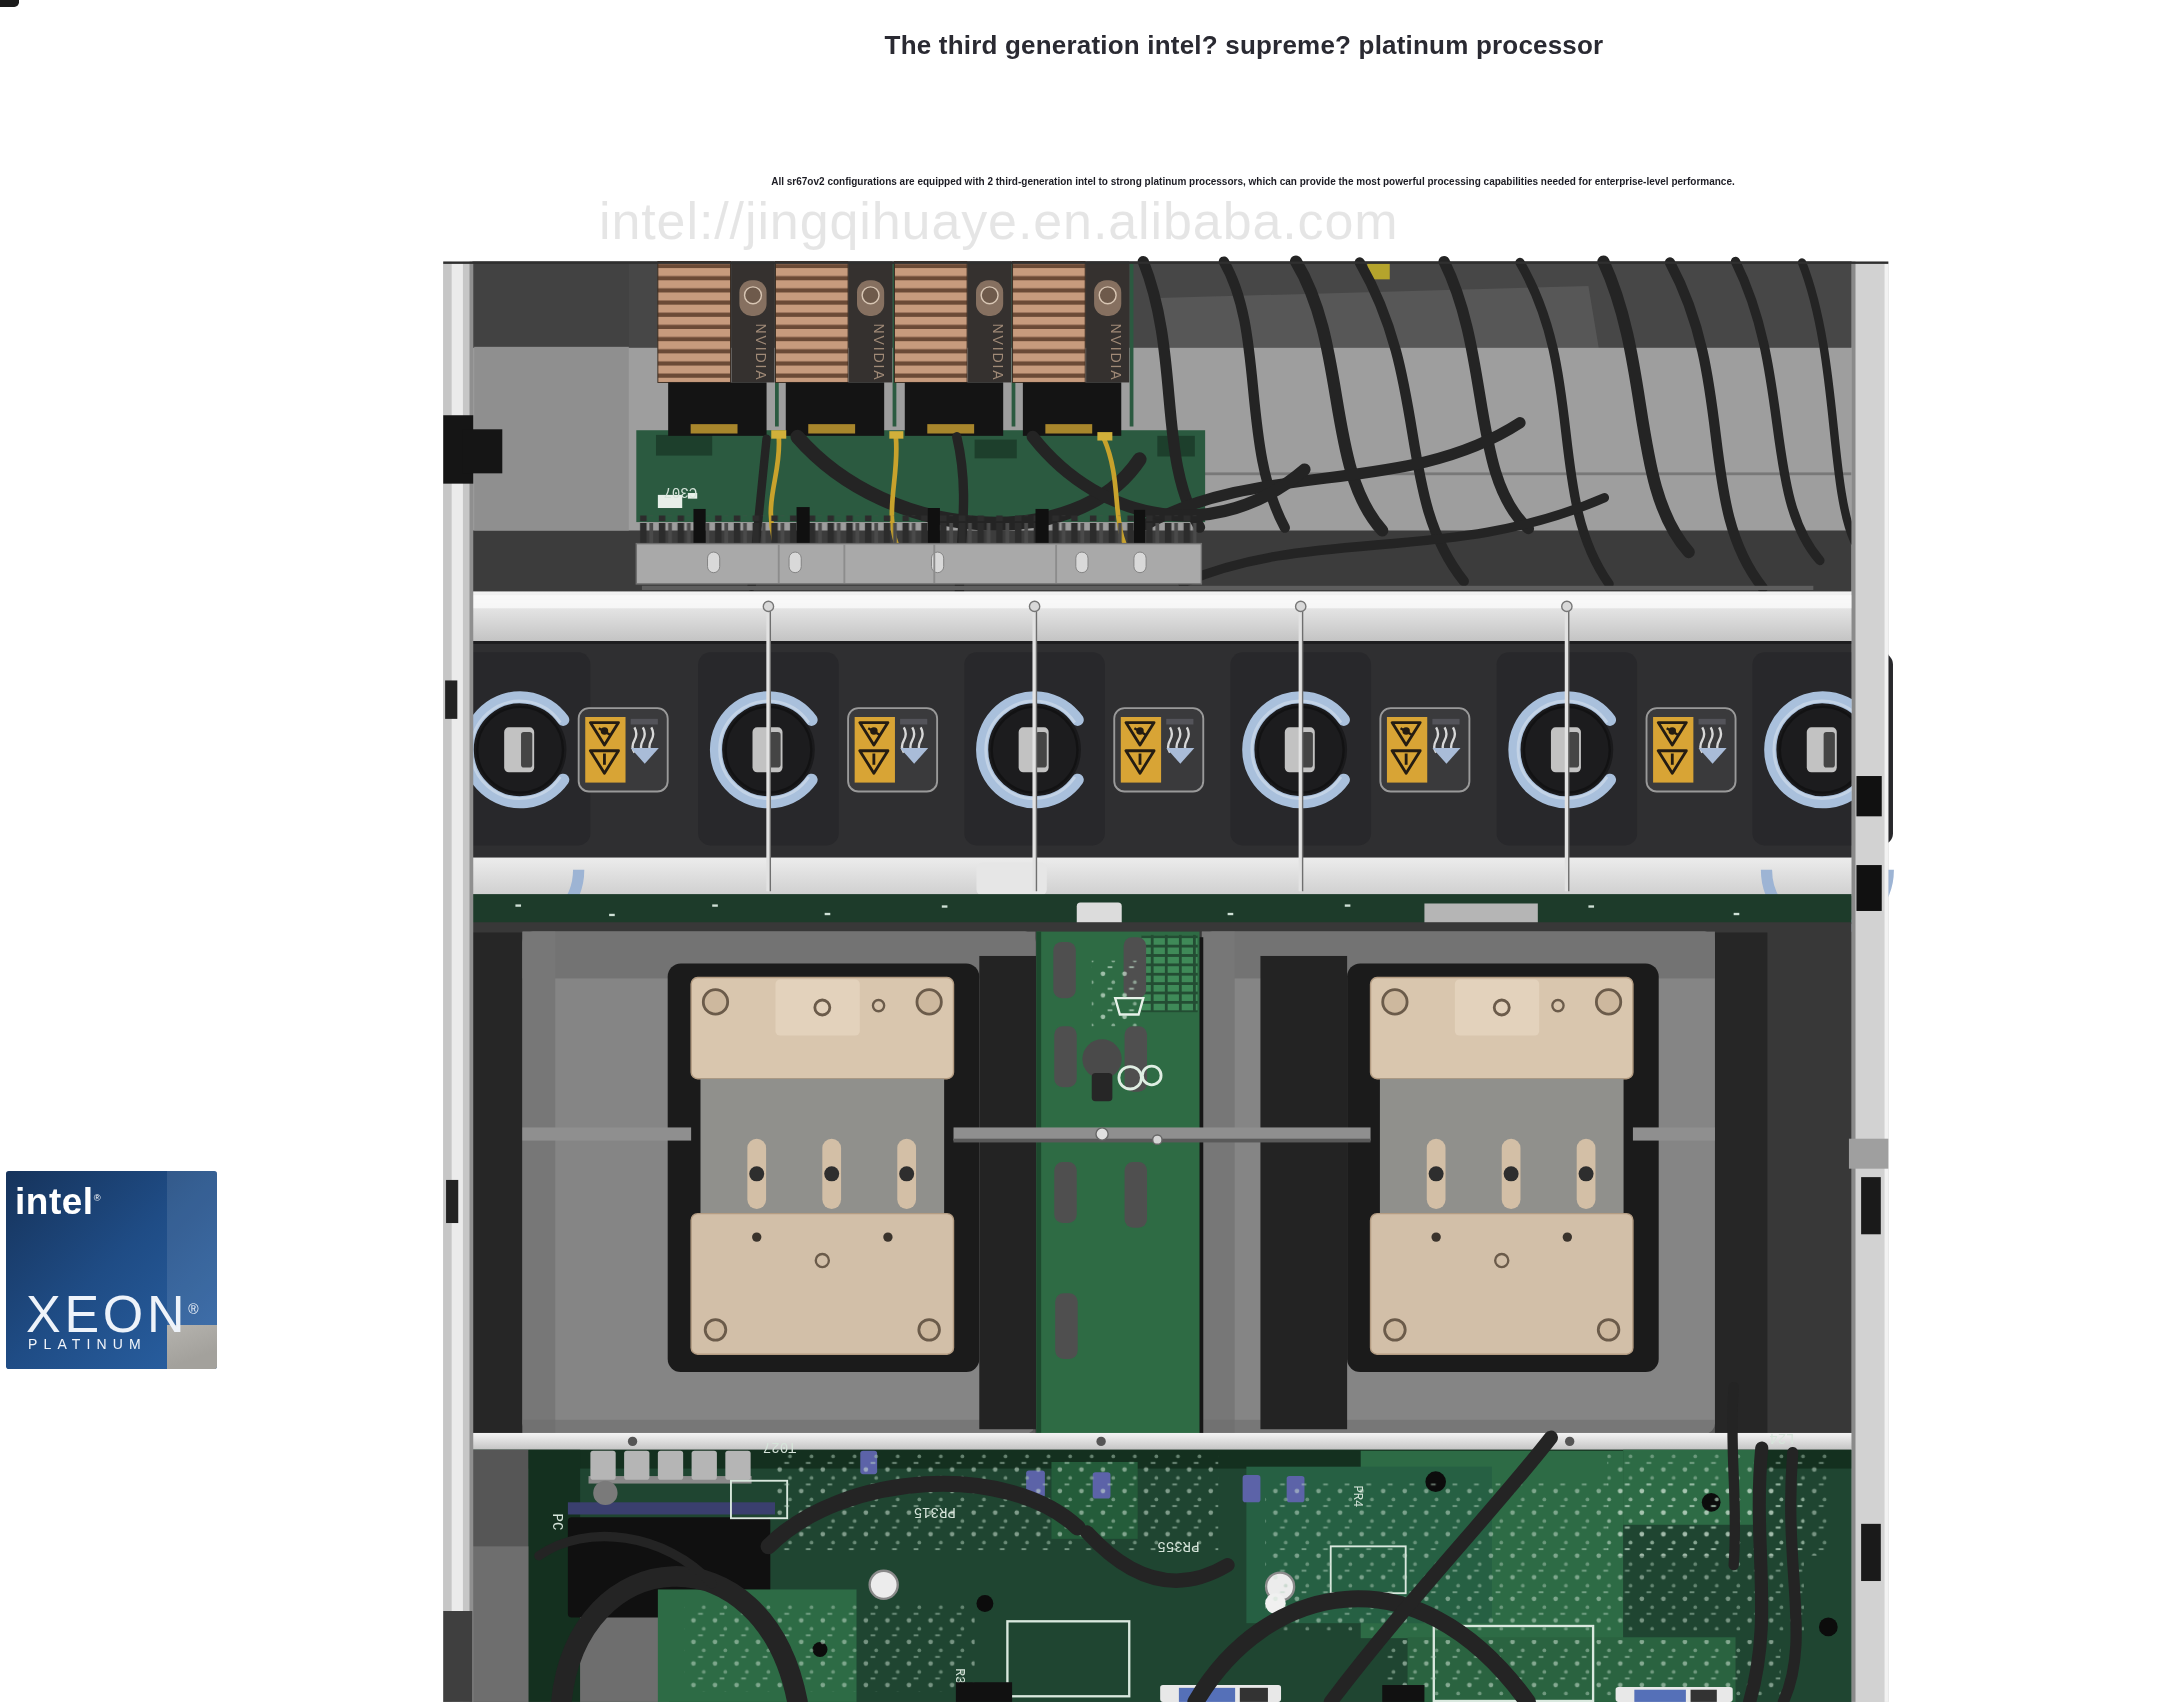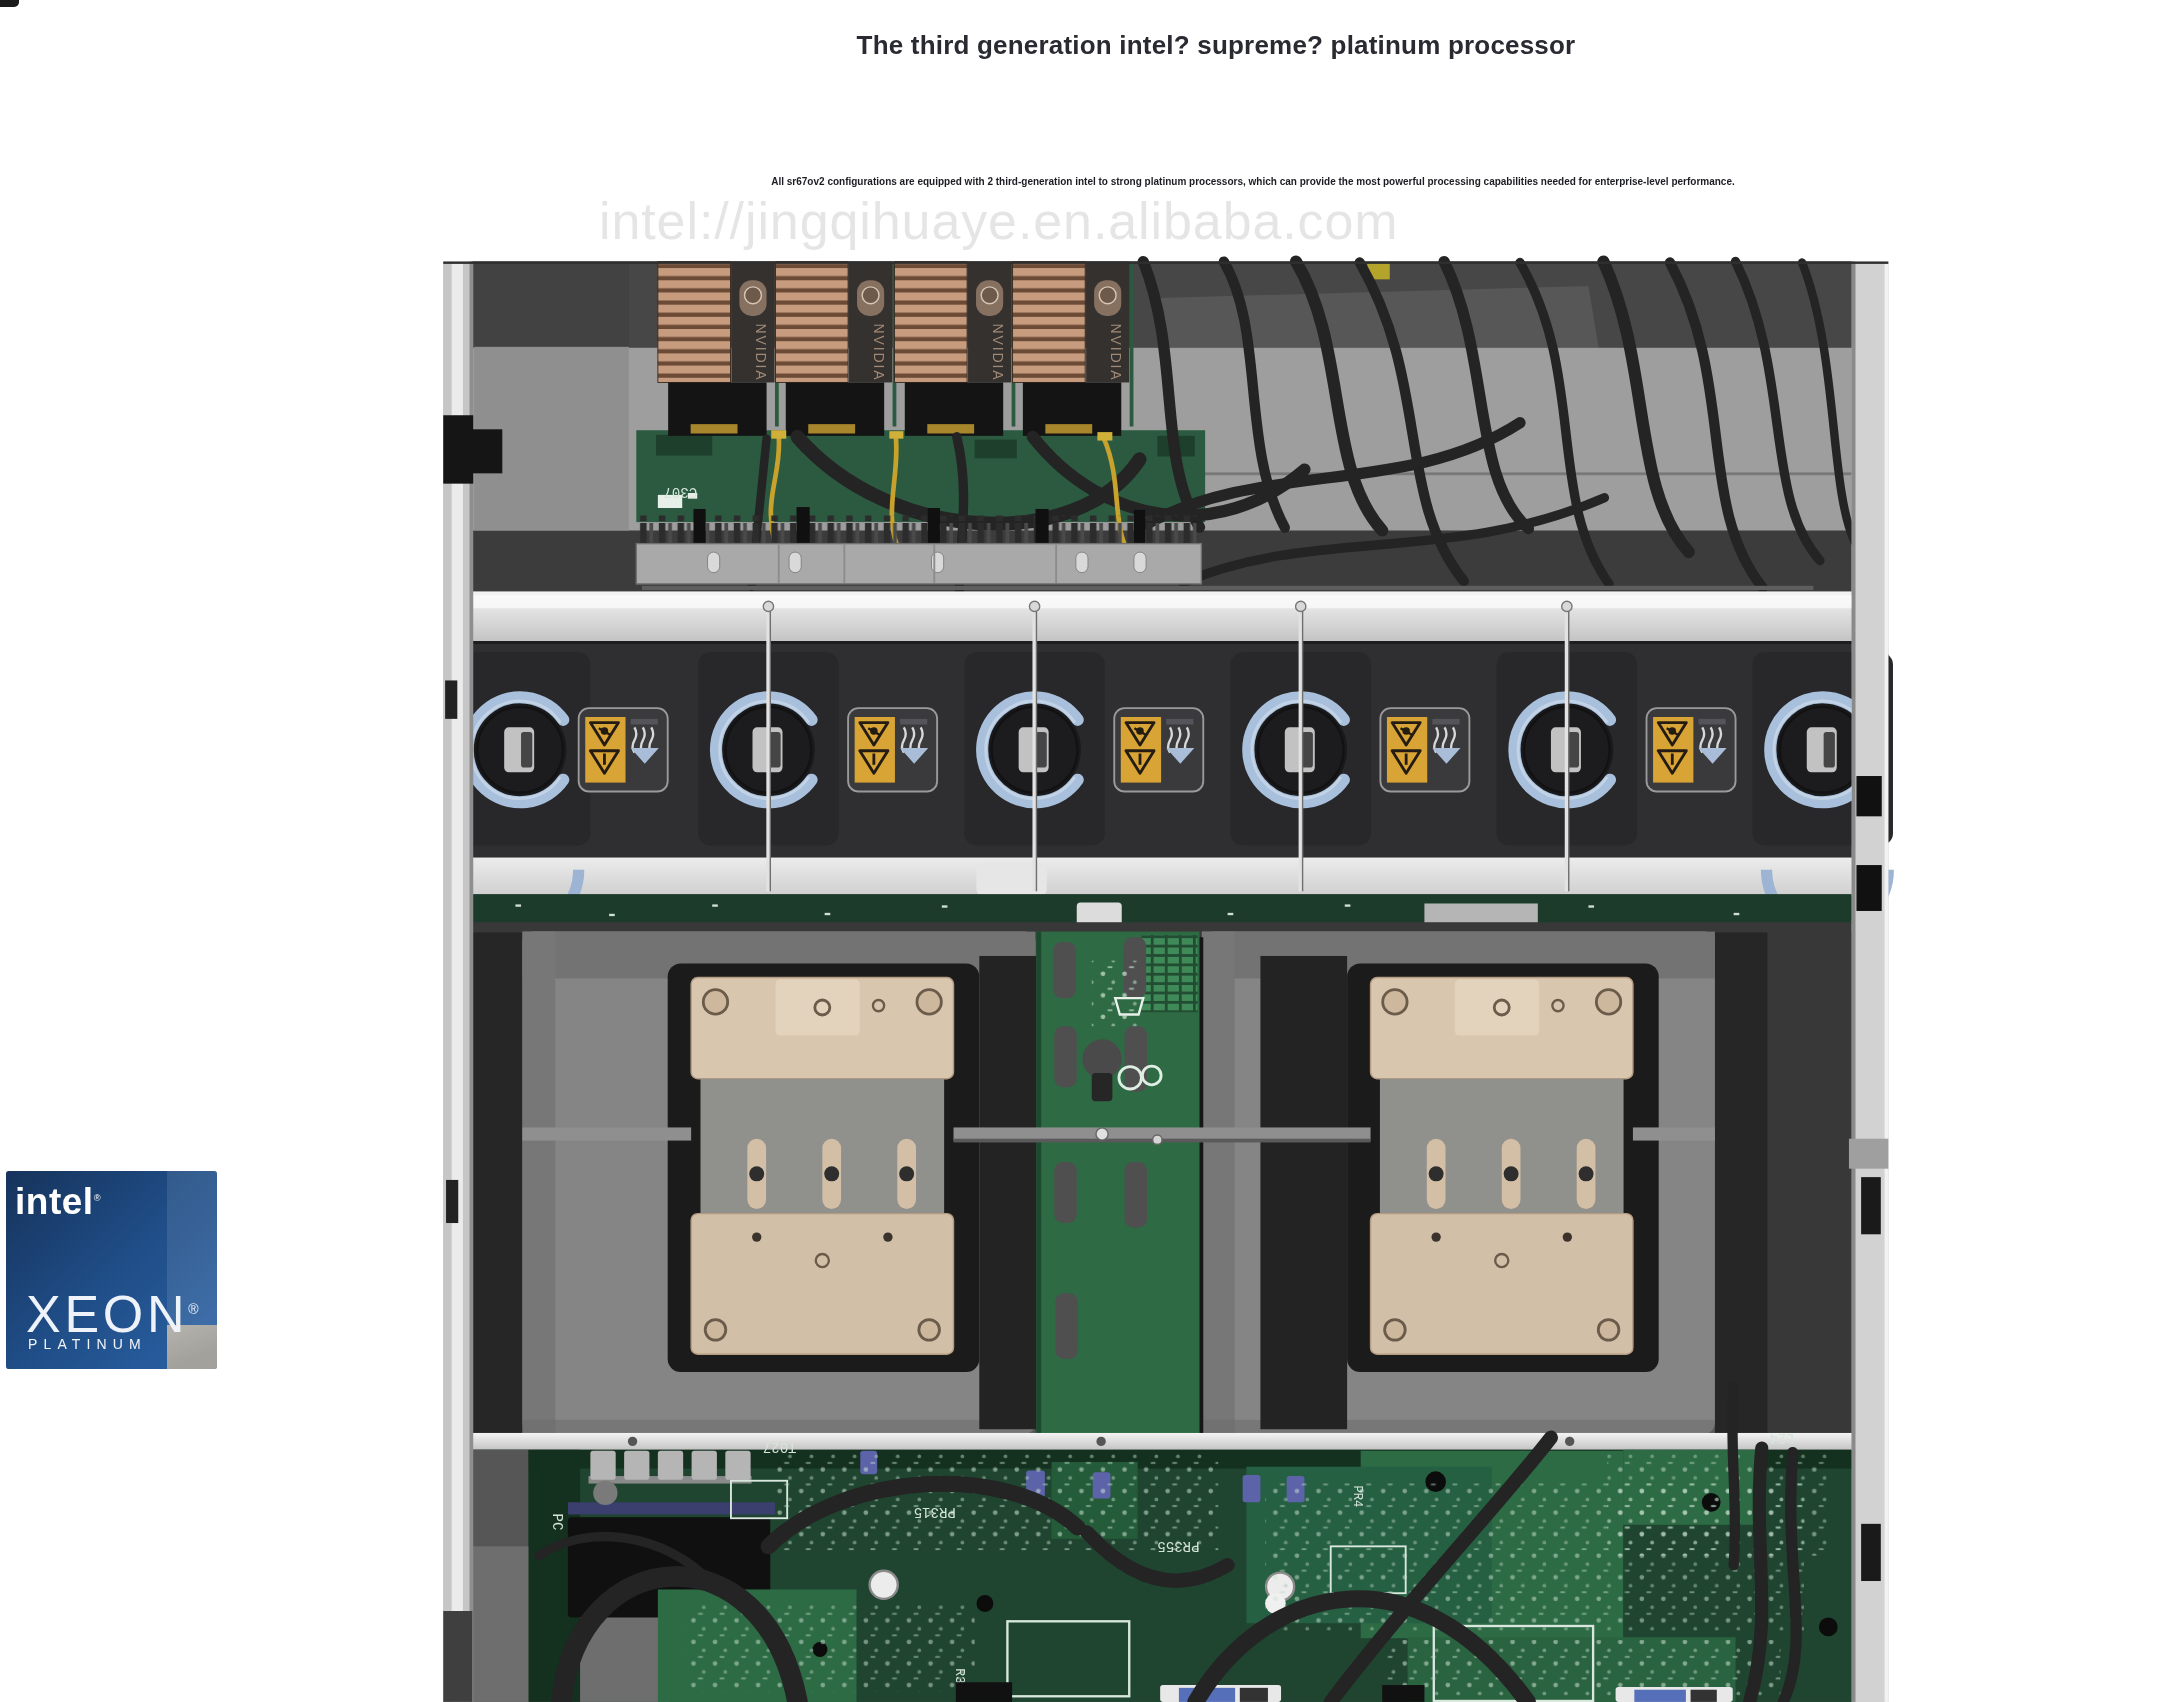--- a/index.html
+++ b/index.html
@@ -13,21 +13,21 @@
     --shroud:#858585; --baffle:#262626; --wire-yellow:#c8a22c;
   }
   *{margin:0;padding:0;box-sizing:border-box;}
   html,body{width:2161px;height:1702px;background:var(--page-bg);overflow:hidden;
     font-family:"Liberation Sans", sans-serif;}
   .abs{position:absolute;}
   #stage{position:relative;width:2161px;height:1702px;background:var(--page-bg);}
 
   #corner-smudge{left:0;top:0;width:19px;height:6.6px;background:#1b1b1b;border-radius:0 0 4.7px 0;}
 
-  #page-title{left:1216px;top:30px;transform:translateX(-50%);white-space:nowrap;
+  #page-title{left:1244px;top:30px;transform:translateX(-50%);white-space:nowrap;
     font-size:26px;font-weight:700;letter-spacing:0.2px;color:var(--title-color);}
   #page-desc{left:1253px;top:176px;transform:translateX(-50%);white-space:nowrap;
     font-size:10px;font-weight:700;color:var(--desc-color);}
   #watermark{left:599px;top:191px;white-space:nowrap;font-size:52px;font-weight:400;
     color:var(--watermark-color);opacity:.52;letter-spacing:0.9px;}
 
   
   #xeon-badge{left:6.1px;top:1171px;width:211px;height:198px;border-radius:2.8px;overflow:hidden;
     background:linear-gradient(135deg,var(--badge-blue-dark) 0%,#1f4c85 48%,var(--badge-blue) 100%);}
   #xeon-badge .strip{position:absolute;left:161px;top:0;width:50px;height:198px;

